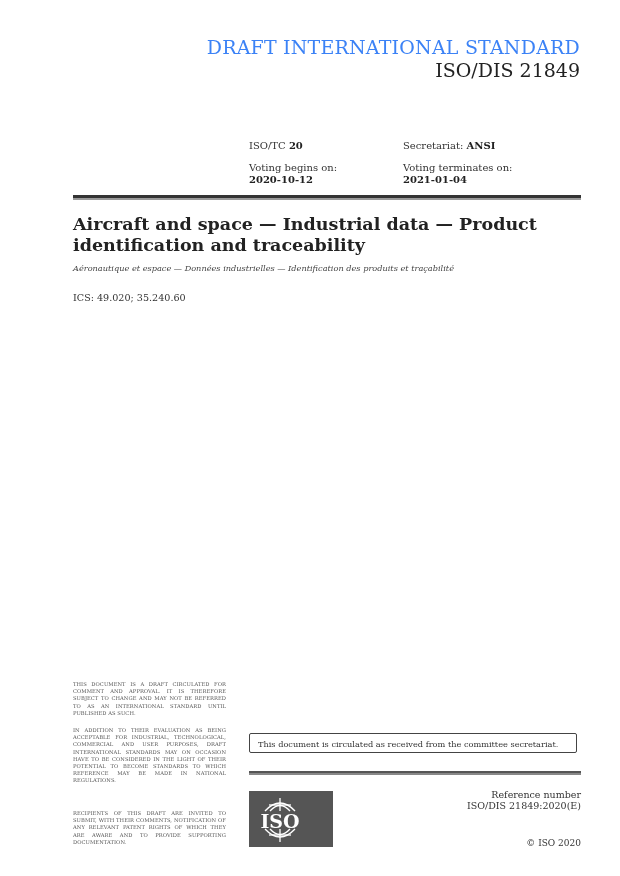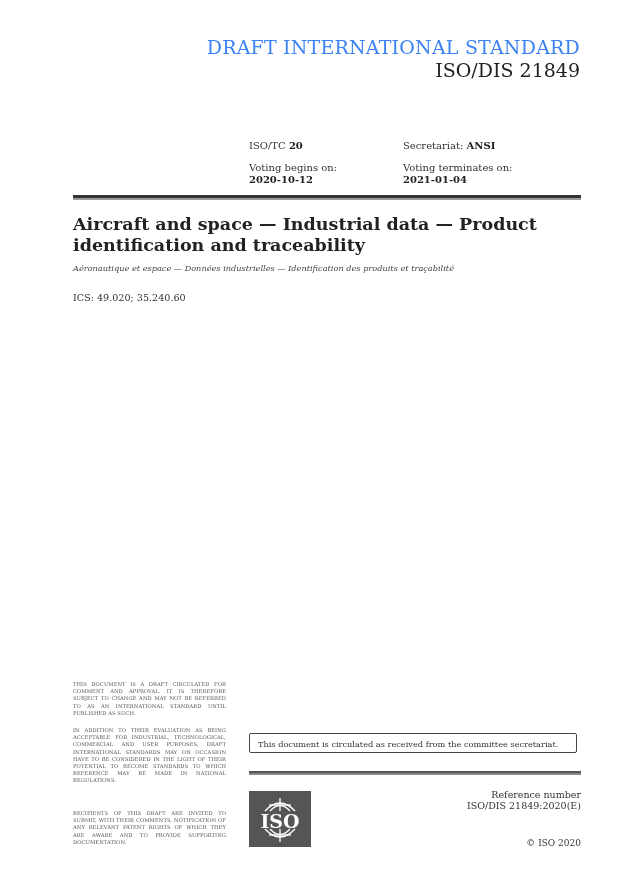--- a/index.html
+++ b/index.html
@@ -15,21 +15,21 @@
   .rule-top2 { top: 198px; height: 2px; background: #999; }
   .title { left: 73px; top: 206px; width: 500px; font-size: 17.5px; font-weight: bold; line-height: 21px; color: #222; margin-top: 8px; }
   .subtitle { left: 73px; top: 263px; font-size: 8.2px; font-style: italic; color: #444; white-space: nowrap; }
   .ics { left: 73px; top: 292px; font-size: 9.6px; color: #333; white-space: nowrap; }
   .disclaimer { left: 73px; width: 153px; font-size: 5.2px; line-height: 7.2px; color: #555; text-align: justify; text-transform: uppercase; letter-spacing: 0.05px; }
   .notice { left: 249px; top: 733px; width: 328px; height: 20px; border: 1px solid #444; border-radius: 2px;
             font-size: 8.2px; color: #333; line-height: 20px; padding-left: 8px; box-sizing: border-box; white-space: nowrap; }
   .rule-bot { left: 249px; width: 332px; }
   .rule-bot1 { top: 771px; height: 2px; background: #555; }
   .rule-bot2 { top: 773px; height: 2px; background: #888; }
-  .logo { left: 249px; top: 791px; width: 62px; height: 56px; background: #555; }
+  .logo { left: 249px; top: 791px; width: 84px; height: 56px; background: #555; }
   .ref-label, .ref-num, .copyright { right: 39px; font-size: 9.5px; color: #333; white-space: nowrap; text-align: right; }
   .ref-label { top: 789px; }
   .ref-num { top: 800px; }
   .copyright { top: 838px; font-size: 9px; }
 </style>
 </head>
 <body>
 
 <div class="abs draft-title">DRAFT INTERNATIONAL STANDARD</div>
 <div class="abs doc-id">ISO/DIS 21849</div>

